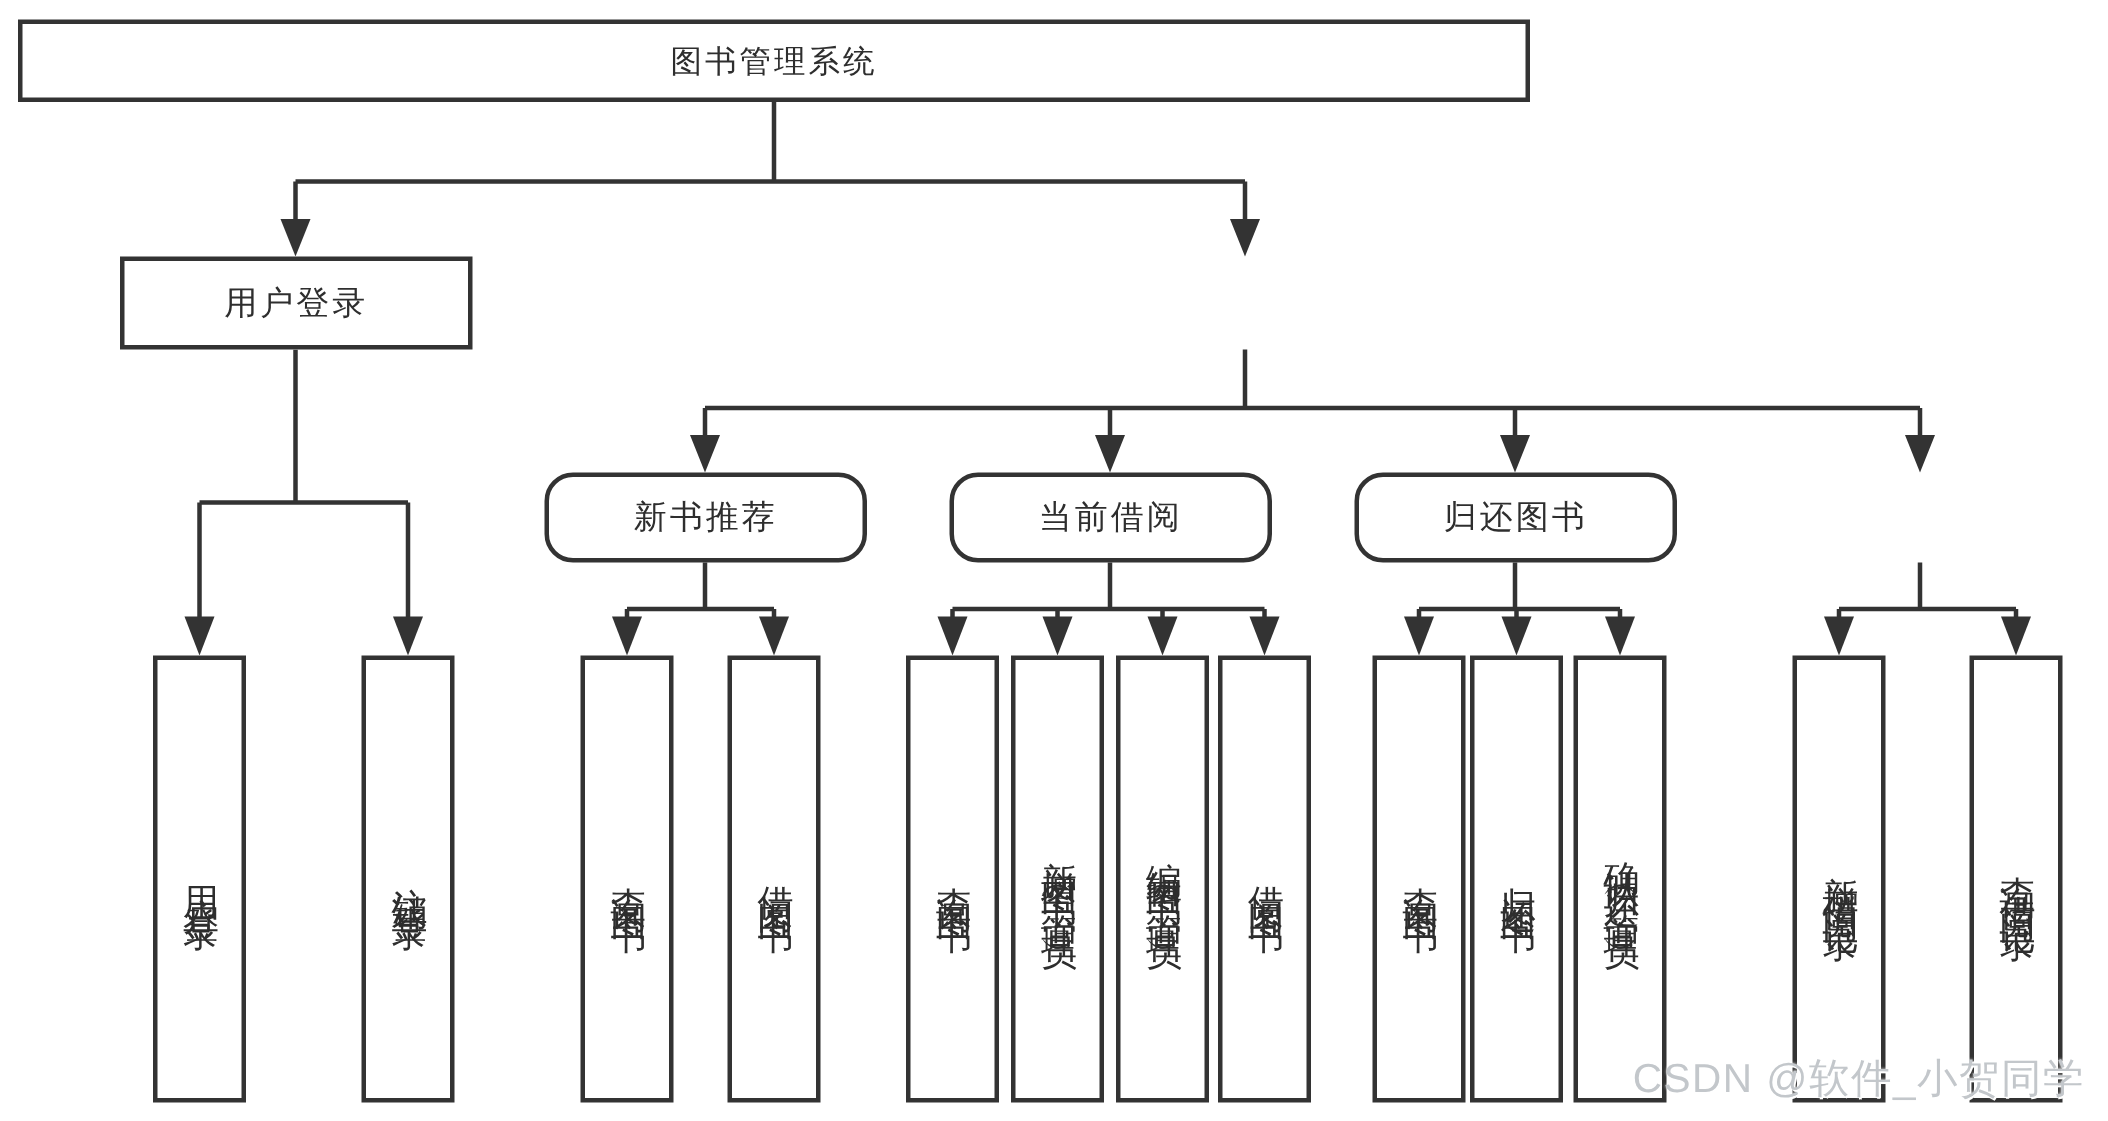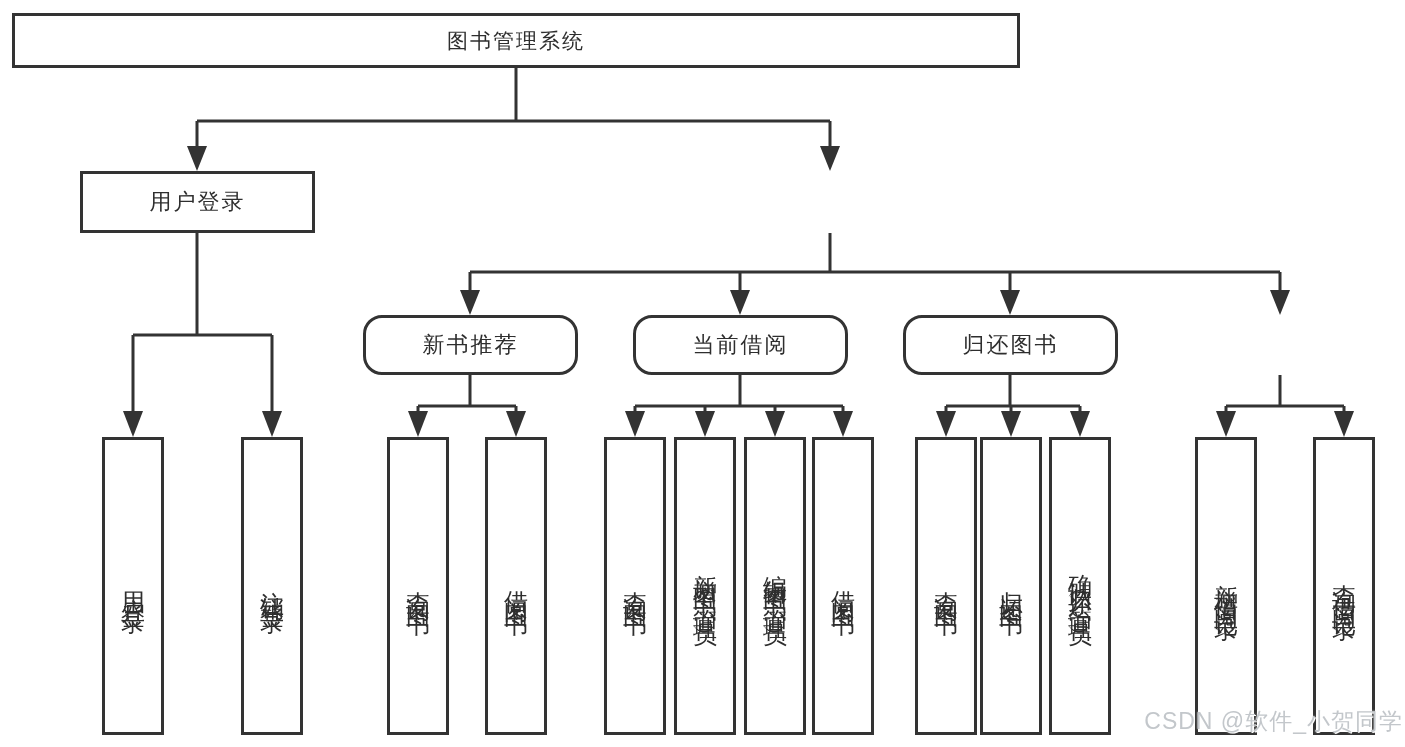--- a/index.html
+++ b/index.html
@@ -60,23 +60,23 @@
   }
   .box-leaf .vlabel {
     writing-mode: vertical-lr;
     text-orientation: upright;
     letter-spacing: 7px;
     white-space: nowrap;
     line-height: 1;
   }
   .watermark {
     position: absolute;
-    right: 2px; bottom: 4px;
+    right: 15px; bottom: 4px;
     z-index: 5;
-    font-size: 23px;
+    font-size: 27px;
     letter-spacing: 1px;
     color: var(--wm);
     text-shadow: 0 0 2px #ffffff, 1px 1px 0 #ffffff;
   }
 </style>
 </head>
 <body>
 
 <div class="canvas">
 

